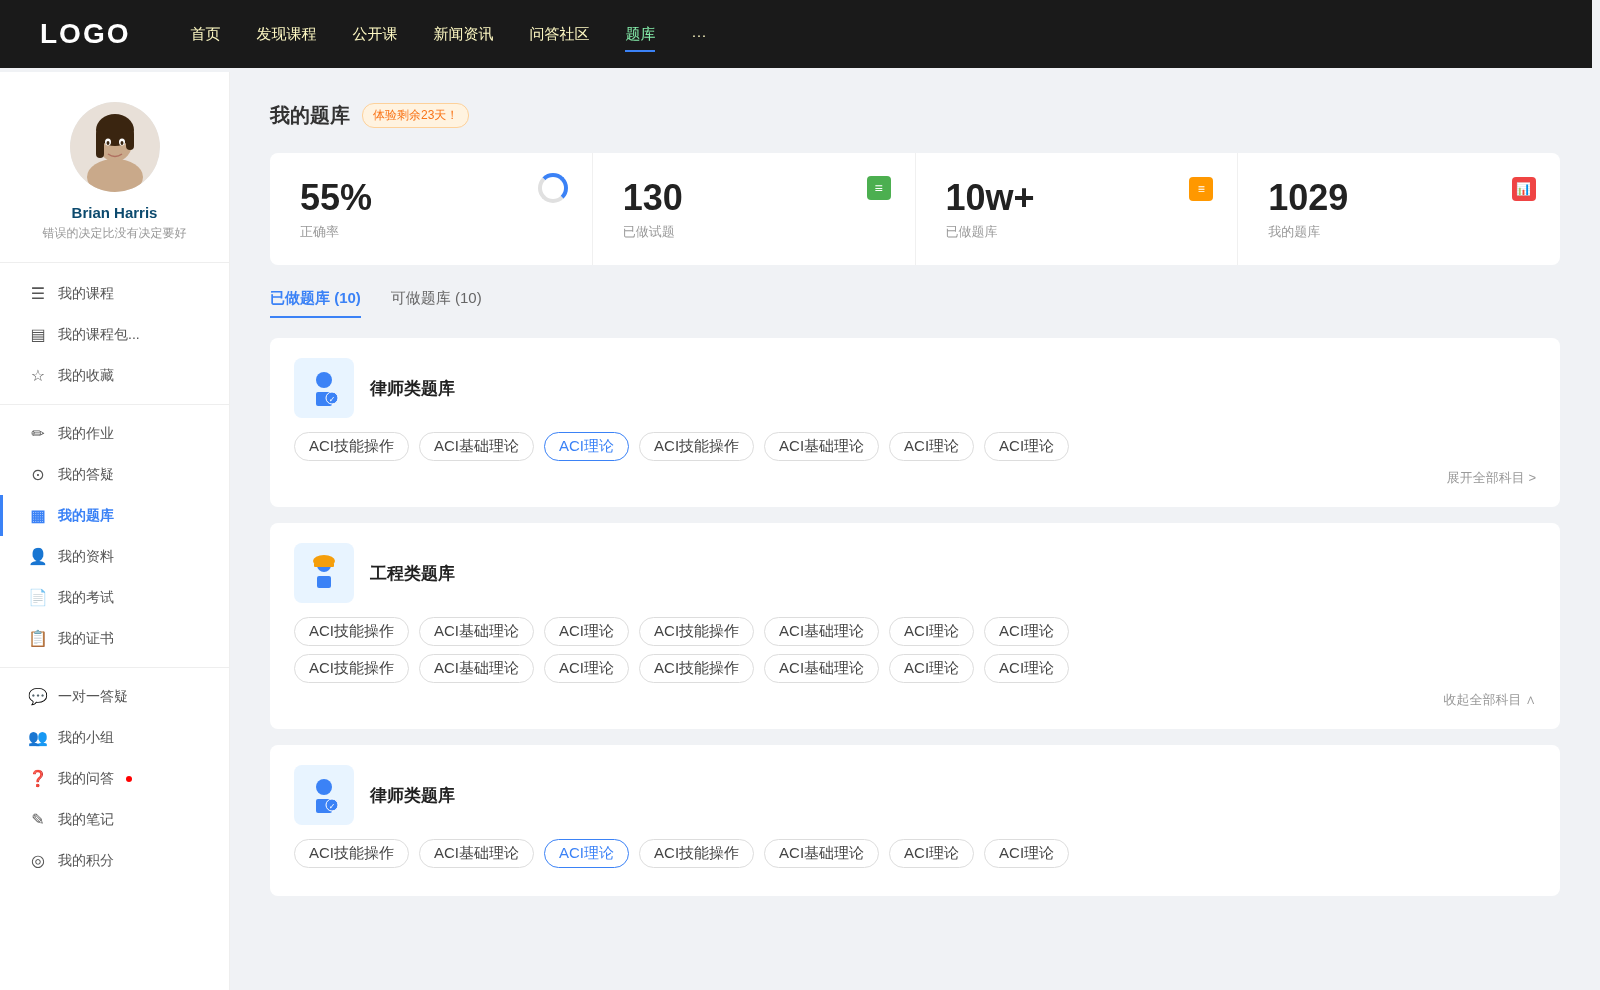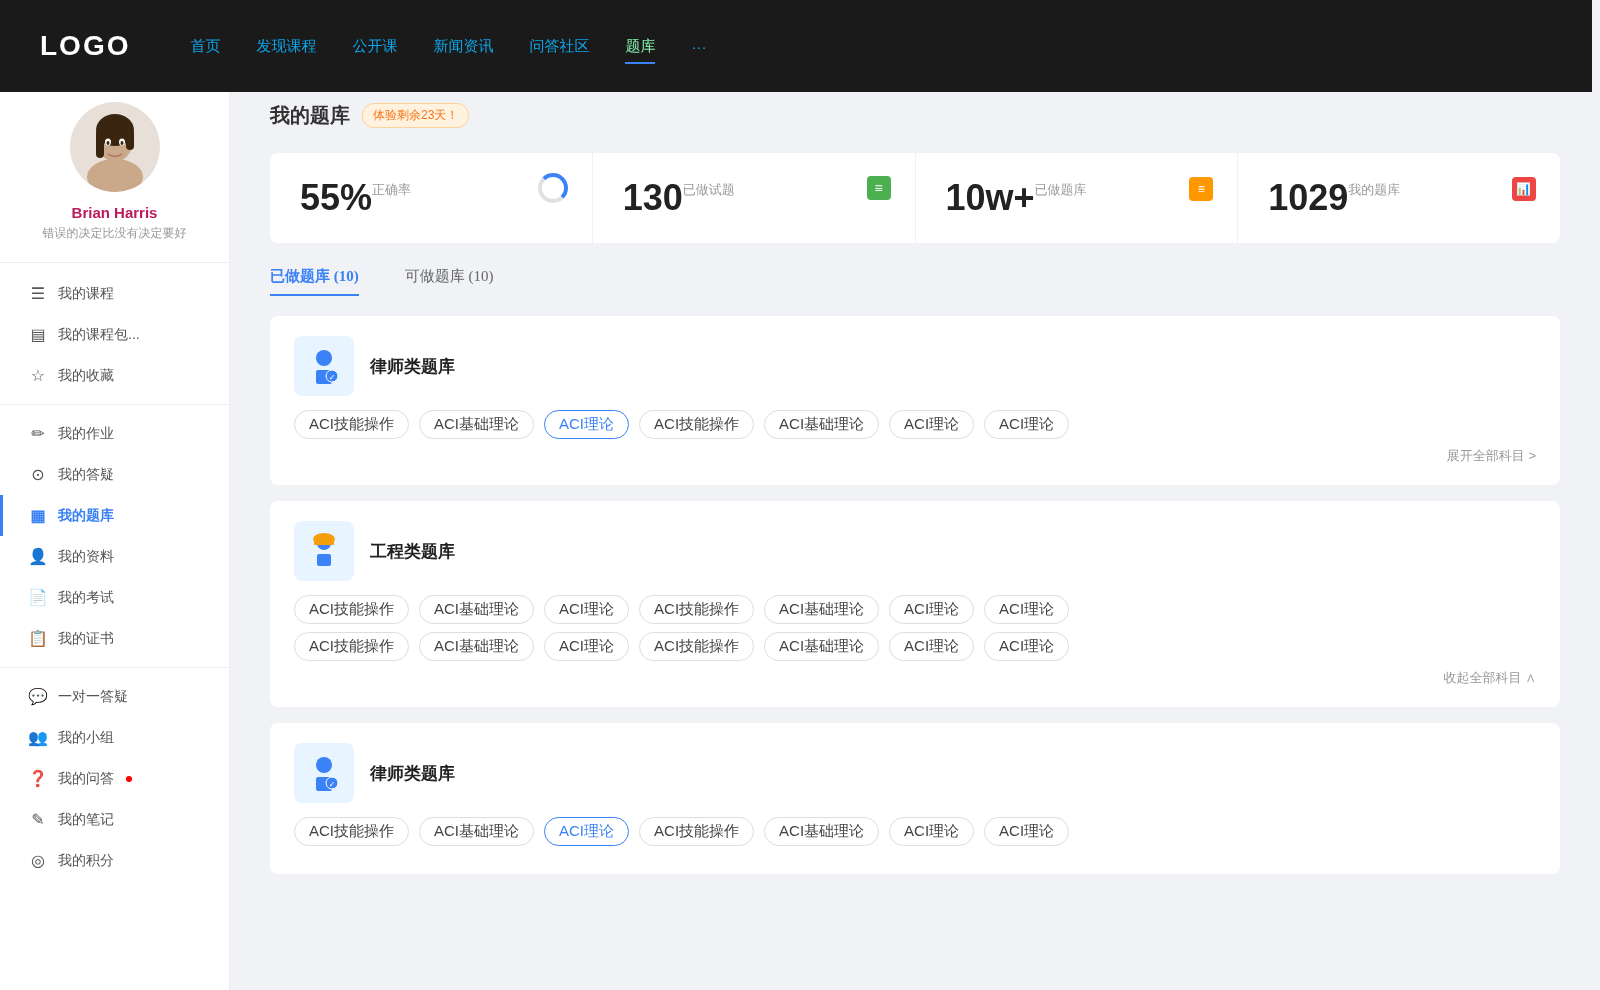--- a/index.html
+++ b/index.html
@@ -1,21 +1,21 @@
 <!DOCTYPE html>
 <html><head>
   <meta charset="utf-8">
   <style>
     * { box-sizing: border-box; margin: 0; padding: 0; }
     body { font-family: -apple-system, BlinkMacSystemFont, 'PingFang SC', 'Microsoft YaHei', sans-serif; background: #f0f2f5; min-height: 990px; }
 
     
     .navbar {
       background: #1a1a1a;
-      height: 92px;
+      height: 68px;
       display: flex;
       align-items: center;
       padding: 0 40px;
       position: fixed;
       top: 0; left: 0; right: 8px;
       z-index: 100;
     }
     .navbar-logo {
       color: white;
       font-size: 28px;
@@ -23,21 +23,21 @@
       letter-spacing: 2px;
       margin-right: 60px;
     }
     .navbar-links {
       display: flex;
       align-items: center;
       gap: 36px;
       flex: 1;
     }
     .navbar-link {
-      color: #0ea5e9;
+      color: #fef9c3;
       font-size: 15px;
       cursor: pointer;
       padding: 4px 0;
       position: relative;
     }
     .navbar-link.active {
       color: #86efac;
     }
     .navbar-link.active::after {
       content: '';
@@ -110,21 +110,21 @@
       margin: 0 auto 12px;
       overflow: hidden;
       display: flex;
       align-items: center;
       justify-content: center;
     }
     
     .profile-name {
       font-size: 15px;
       font-weight: 600;
-      color: #be185d;
+      color: #0c4a6e;
       margin-bottom: 4px;
     }
     .profile-motto {
       font-size: 12px;
       color: #999;
     }
     .sidebar-menu {
       list-style: none;
       padding: 0;
     }
@@ -198,21 +198,21 @@
       display: flex;
       background: white;
       border-radius: 8px;
       margin-bottom: 24px;
       overflow: hidden;
     }
     .stat-item {
       flex: 1;
       padding: 24px 30px;
       display: flex;
-      flex-direction: row;
+      flex-direction: column;
       align-items: flex-start;
       border-right: 1px solid #f0f0f0;
       position: relative;
     }
     .stat-item:last-child { border-right: none; }
     .stat-number {
       font-size: 36px;
       font-weight: 700;
       color: #222;
       display: flex;
@@ -227,23 +227,22 @@
     .stat-icon {
       position: absolute;
       top: 20px;
       right: 24px;
       font-size: 22px;
     }
 
     
     .tabs-bar {
       display: flex;
-      gap: 46px;
+      gap: 30px;
       margin-bottom: 20px;
-      font-family: Liberation Serif, serif;
     }
     .tab-item {
       font-size: 15px;
       color: #666;
       cursor: pointer;
       padding-bottom: 8px;
     }
     .tab-item.active {
       color: #3b82f6;
       border-bottom: 2px solid #3b82f6;

